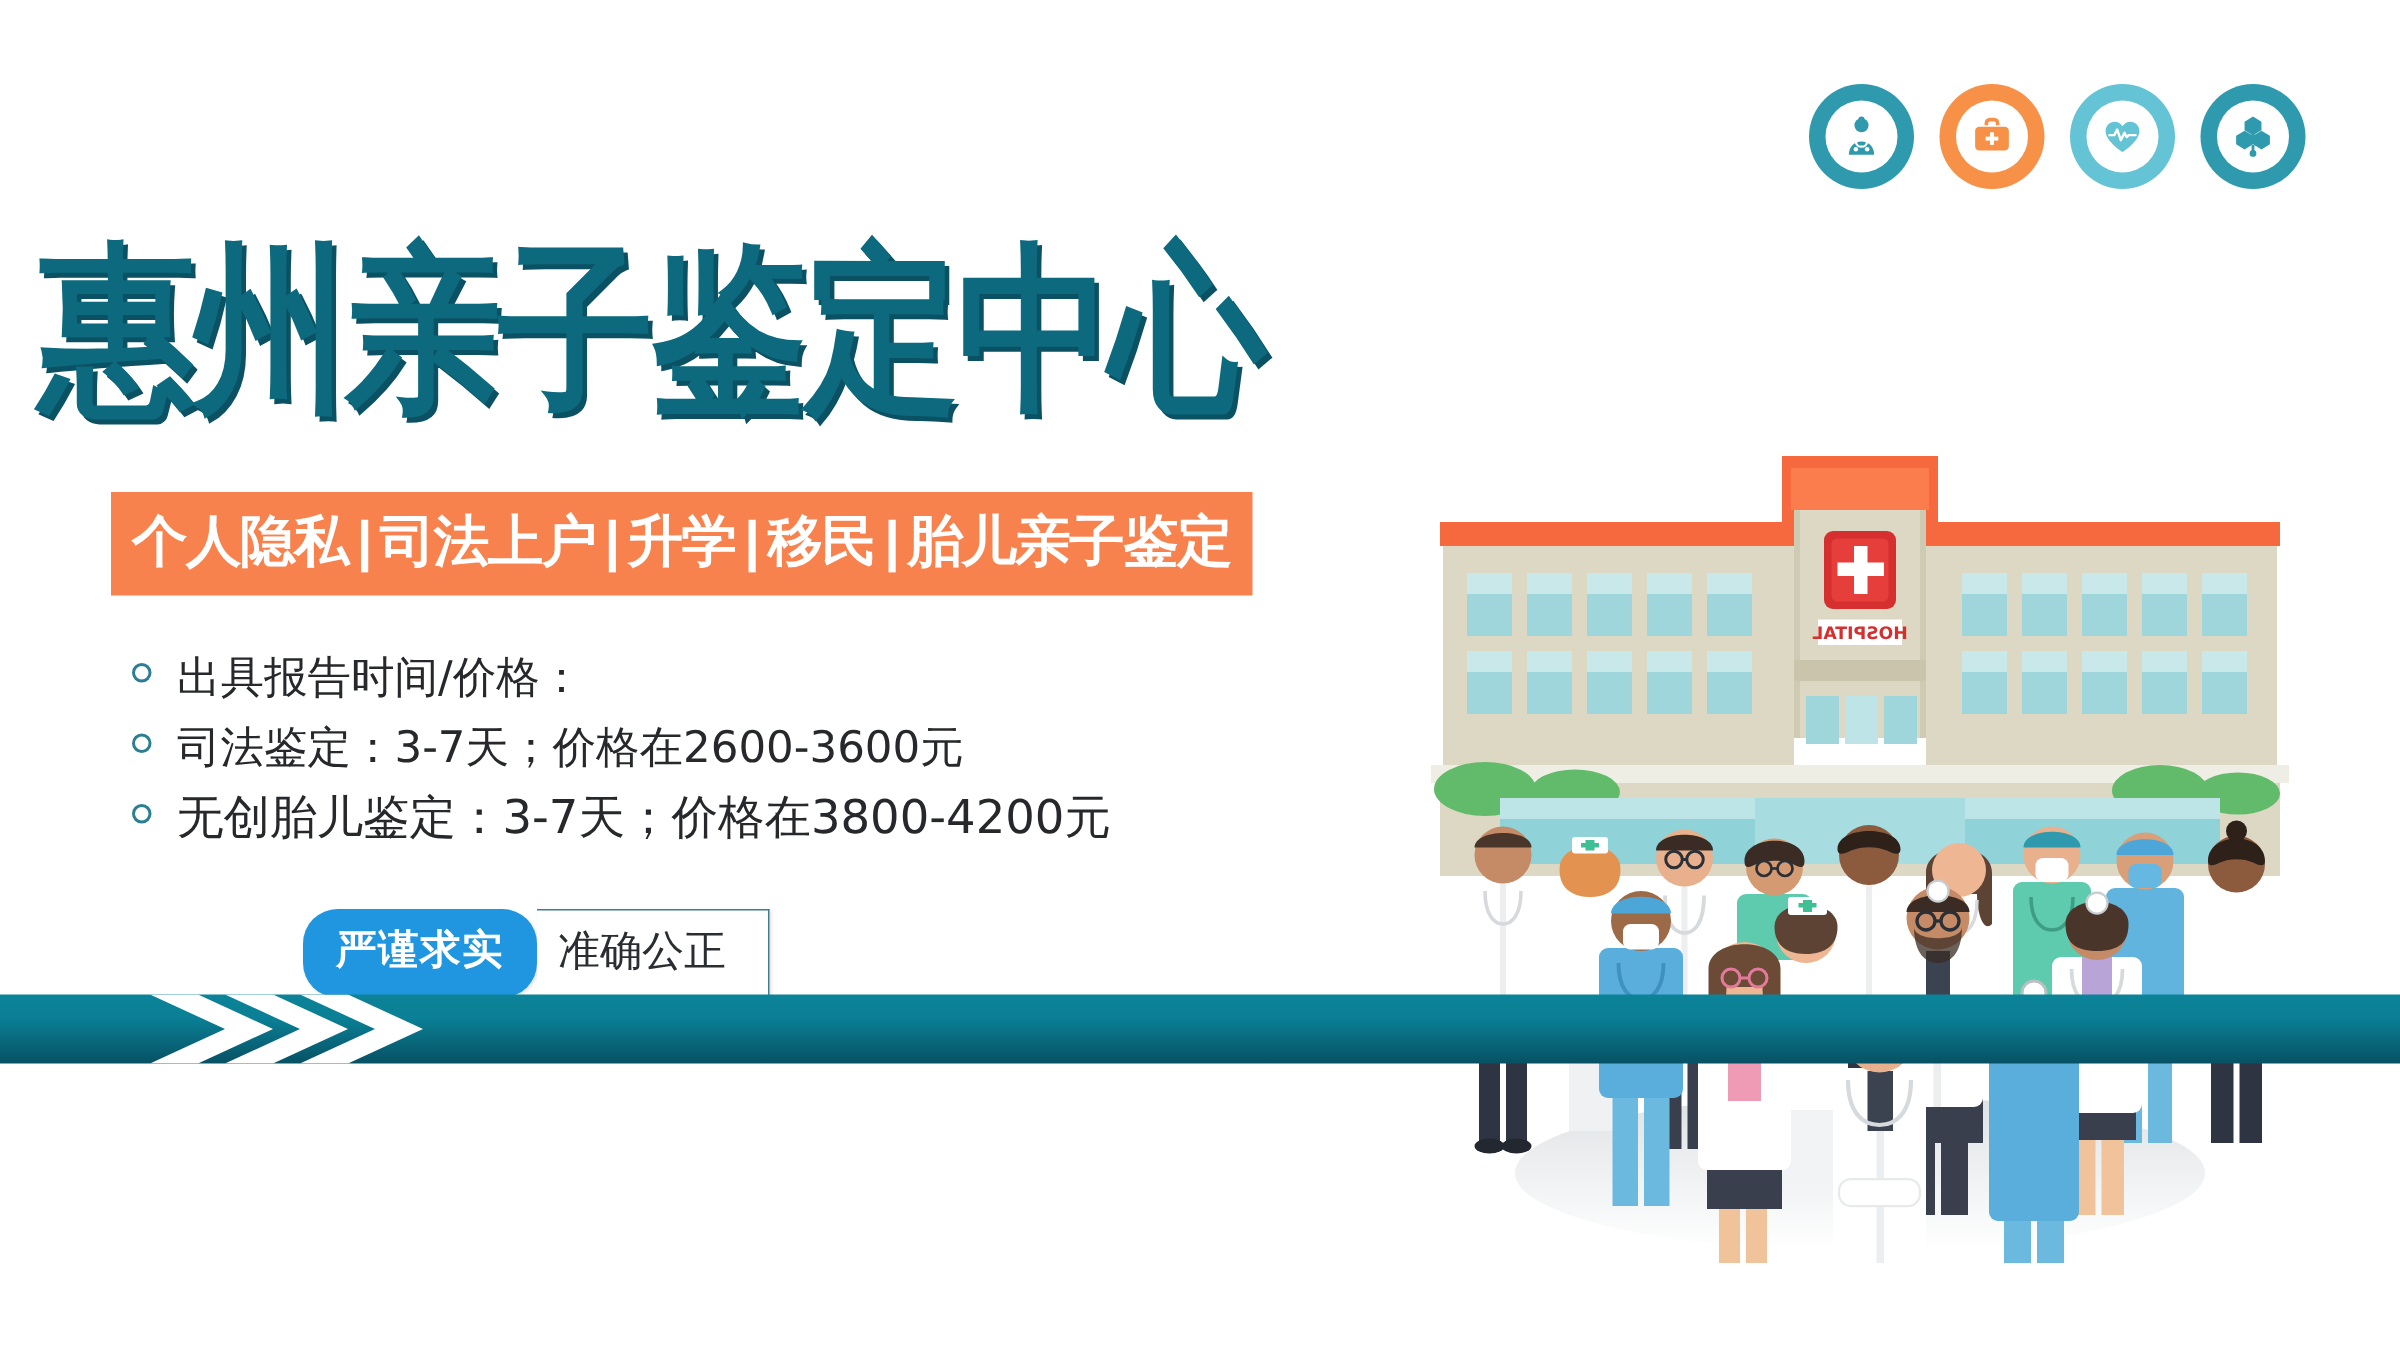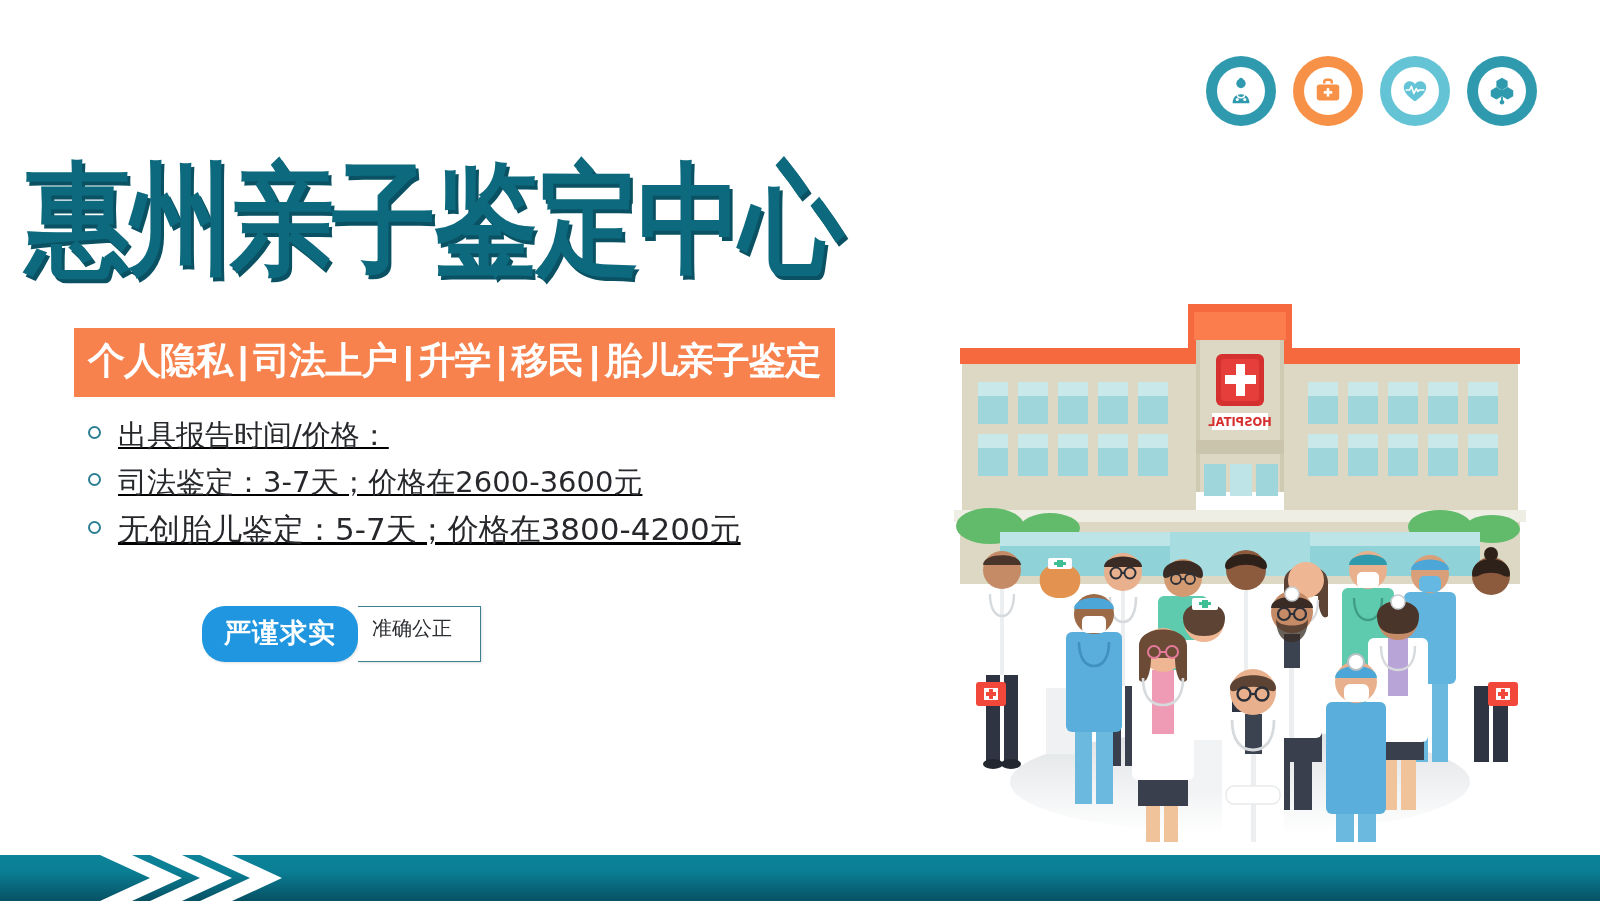--- a/index.html
+++ b/index.html
@@ -5,21 +5,21 @@
 <style>
   * { box-sizing: border-box; margin: 0; padding: 0; }
   html, body {
     width: 1600px; height: 901px;
     font-family: "Liberation Sans", "DejaVu Sans", sans-serif;
     background: #ffffff;
     overflow: hidden;
   }
   #poster {
     position: relative;
-    width: 1600px; height: 901px;
+    width: 1600px; height: 709px;
     background: #ffffff;
   }
 
   
   .icon-row {
     position: absolute;
     top: 56px; left: 1206px;
     display: flex;
     gap: 17px;
     align-items: center;
@@ -64,23 +64,22 @@
     font-weight: 700;
     letter-spacing: -1px;
     padding: 8px 14px 11px 14px;
     white-space: nowrap;
     font-family: Liberation Mono, monospace;
   }
 
   
   .bullets {
     position: absolute;
-    left: 88px; top: 416px;
+    left: 88px; top: 432px;
     width: 760px;
-    text-decoration: underline;
   }
   .bullet-row {
     display: flex;
     align-items: baseline;
     margin-bottom: 8px;
   }
   .bullet-dot {
     flex: 0 0 auto;
     width: 13px; height: 13px;
     border: 2px solid #2c7e94;
@@ -112,21 +111,21 @@
     font-size: 27px;
     font-weight: 700;
     padding: 9px 22px 11px 22px;
     letter-spacing: 1px;
     font-family: "DejaVu Sans", "Liberation Sans", sans-serif;
     border-radius: 23px;
   }
   .tag-secondary {
     background: #ffffff;
     color: #2a2d31;
-    font-size: 20px;
+    font-size: 28px;
     padding: 8px 28px 11px 14px;
     border: 1px solid #3c7f8f;
     border-left: none;
     font-family: "DejaVu Sans", "Liberation Sans", sans-serif;
   }
 
   
   .illus {
     position: absolute;
     right: 60px; top: 282px;
@@ -208,21 +207,21 @@
     <div class="bullet-row">
       <span class="bullet-dot"></span>
       <span class="bullet-text">出具报告时间/价格：</span>
     </div>
     <div class="bullet-row">
       <span class="bullet-dot"></span>
       <span class="bullet-text">司法鉴定：3-7天；价格在2600-3600元</span>
     </div>
     <div class="bullet-row big">
       <span class="bullet-dot"></span>
-      <span class="bullet-text">无创胎儿鉴定：5-7天；价格在3800-4200元</span>
+      <span class="bullet-text">无创胎儿鉴定：3-7天；价格在3800-4200元</span>
     </div>
   </div>
 
   <div class="tagline">
     <div class="tag-primary">严谨求实</div>
     <div class="tag-secondary">准确公正</div>
   </div>
 
   <div class="illus">
     <svg viewBox="0 0 600 560" xmlns="http://www.w3.org/2000/svg">

